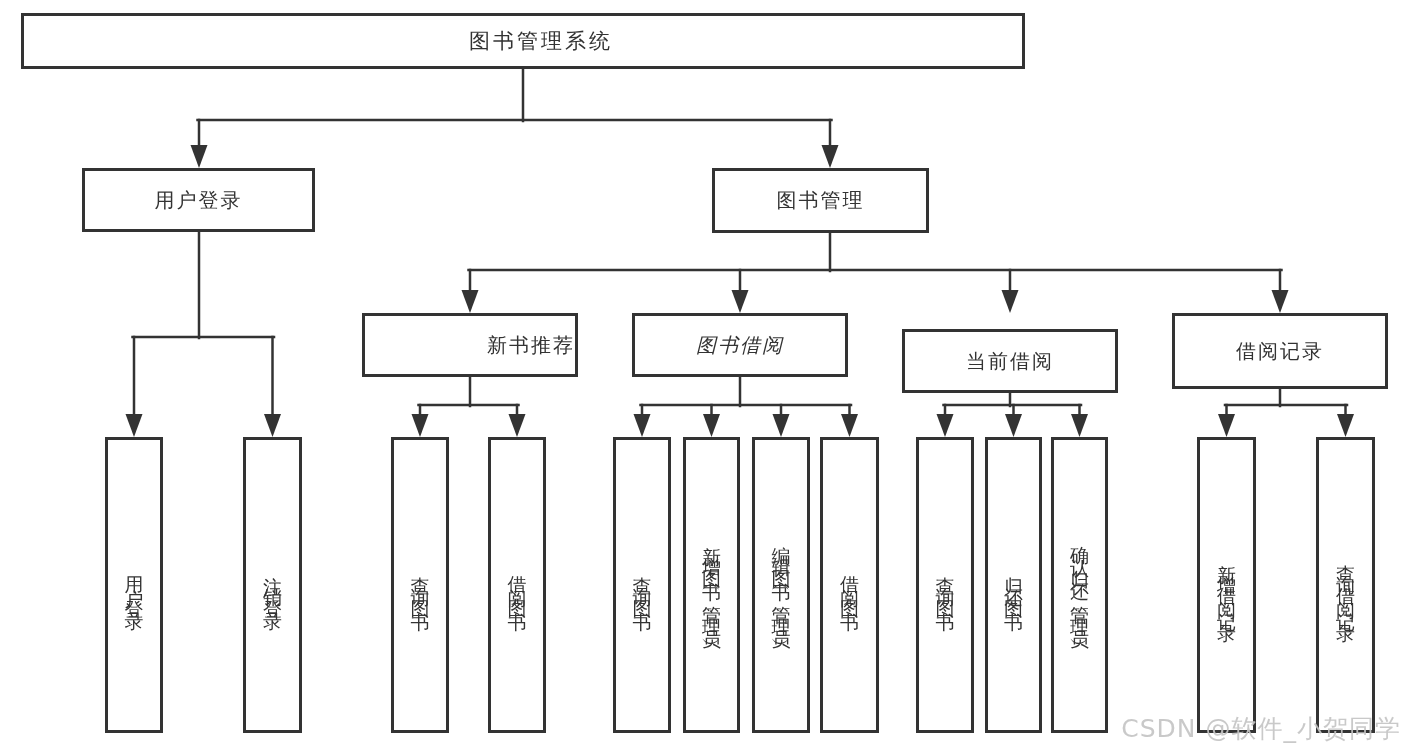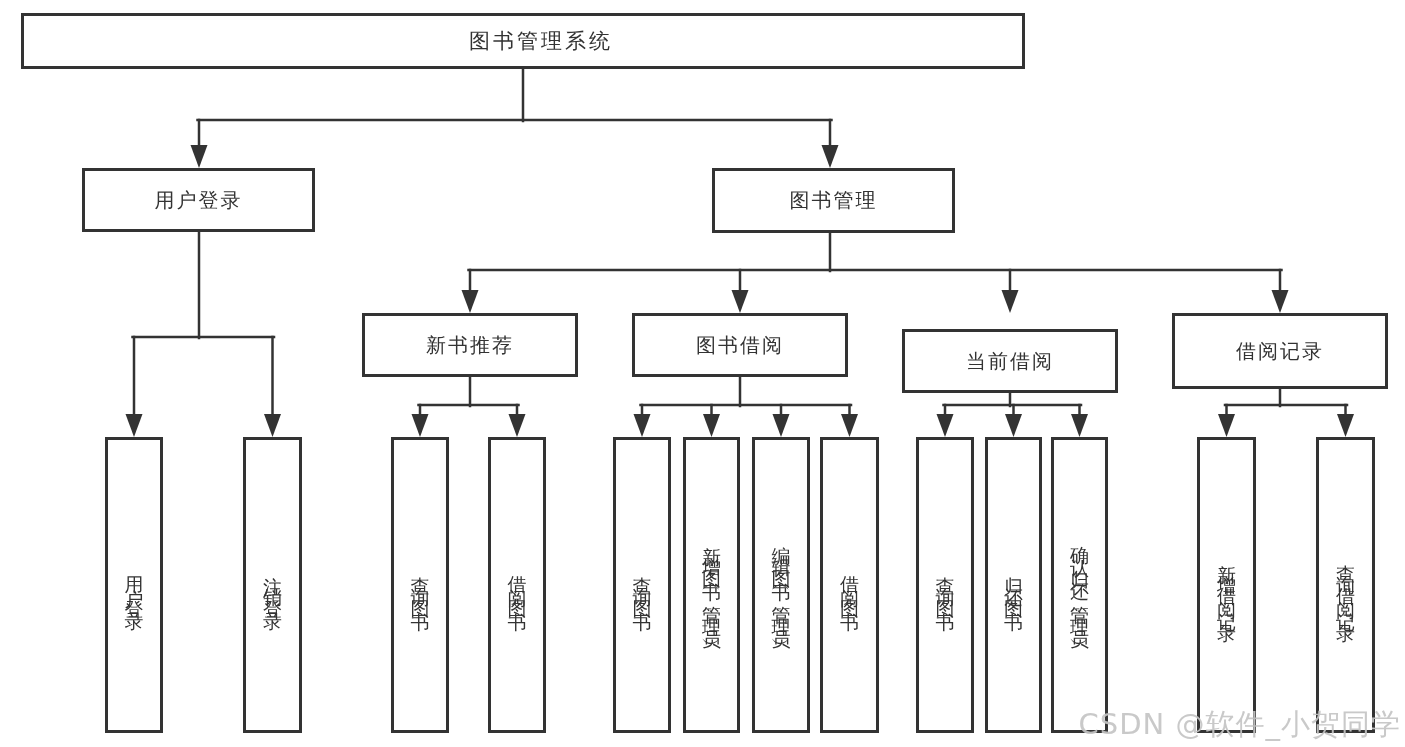--- a/index.html
+++ b/index.html
@@ -43,21 +43,21 @@
     text-orientation: mixed;
     font-size: 19px;
     letter-spacing: 12px;
     line-height: 1.15;
     white-space: nowrap;
   }
   .watermark {
     position: absolute;
     right: 4px;
     bottom: 2px;
-    font-size: 29px;
+    font-size: 25px;
     letter-spacing: 1px;
     color: var(--watermark, #c5c5c5);
     opacity: 0.92;
     white-space: nowrap;
     z-index: 5;
   }
 </style>
 </head>
 <body>
 
@@ -126,28 +126,28 @@
     <polygon points="1337,414 1354,414 1345.5,437"></polygon>
   </svg>
 
   <div class="box" style="left:21px; top:13px; width:1004px; height:56px;">
     <span class="h-label root-label">图书管理系统</span>
   </div>
 
   <div class="box" style="left:82px; top:168px; width:233px; height:64px;">
     <span class="h-label">用户登录</span>
   </div>
-  <div class="box" style="left:712px; top:168px; width:243px; height:65px;">
+  <div class="box" style="left:712px; top:168px; width:217px; height:65px;">
     <span class="h-label">图书管理</span>
   </div>
 
-  <div class="box" style="left:362px; top:313px; width:216px; height:64px;">
+  <div class="box" style="left:362px; top:313px; width:216px; height:64px;justify-content:flex-end;">
     <span class="h-label">新书推荐</span>
   </div>
-  <div class="box" style="left:632px; top:313px; width:216px; height:64px;">
+  <div class="box" style="left:632px; top:313px; width:216px; height:64px;font-style:italic;">
     <span class="h-label">图书借阅</span>
   </div>
   <div class="box" style="left:902px; top:313px; width:216px; height:64px;margin-top:16px;">
     <span class="h-label">当前借阅</span>
   </div>
   <div class="box" style="left:1172px; top:313px; width:216px; height:76px;">
     <span class="h-label">借阅记录</span>
   </div>
 
   <div class="box" style="left:105px; top:437px; width:58px; height:296px;">

